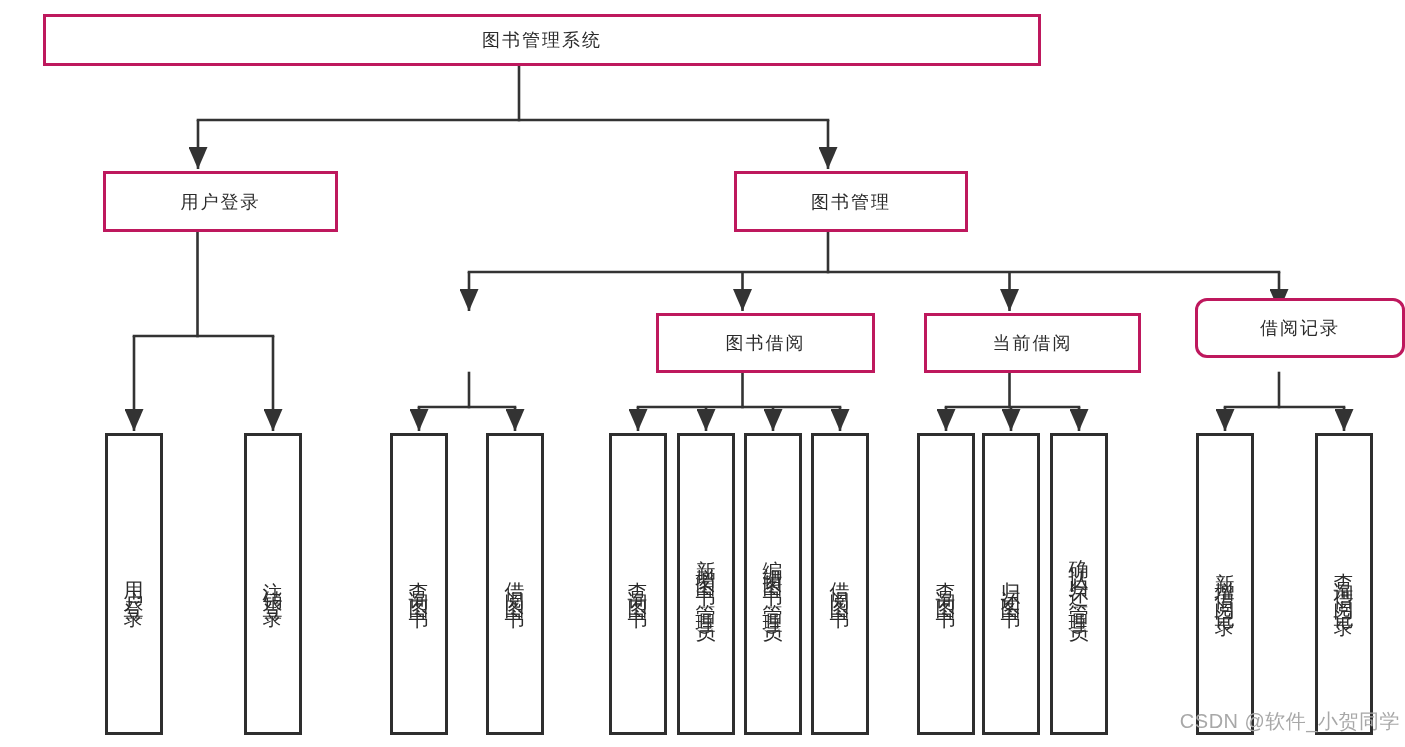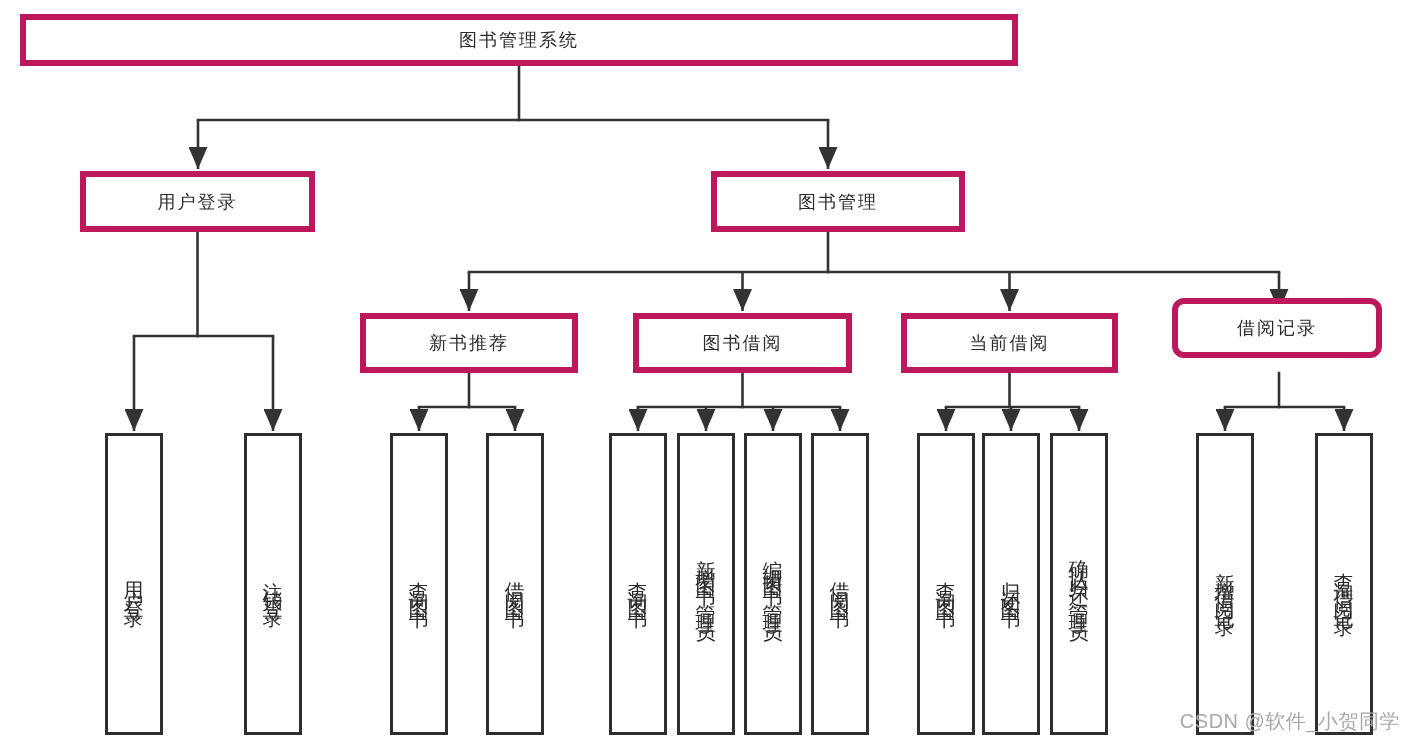--- a/index.html
+++ b/index.html
@@ -11,29 +11,30 @@
     background: #ffffff;
     overflow: hidden;
   }
   .edges { position: absolute; left: 0; top: 0; z-index: 1; }
   .edges path.struct { stroke: #333333; stroke-width: 2.6; fill: none; stroke-linecap: square; }
   .edges path.arrowline { stroke: #333333; stroke-width: 2.6; fill: none; stroke-linecap: butt; }
   .node {
     position: absolute;
     z-index: 2;
     box-sizing: border-box;
-    border: 6px solid #be185d;
+    border: 3px solid #be185d;
     background: #ffffff;
     display: flex;
     align-items: center;
     justify-content: center;
     color: #2b2b2b;
     font-size: 18px;
     letter-spacing: 2px;
     white-space: nowrap;
+    margin-left: 23px;
   }
   .leaf {
     position: absolute;
     z-index: 2;
     box-sizing: border-box;
     border: 3px solid #2e2e2e;
     background: #ffffff;
     display: flex;
     align-items: center;
     justify-content: center;
@@ -119,23 +120,22 @@
       <path class="struct" d="M1279,373 V407"></path>
       <path class="struct" d="M1225,407 H1344"></path>
       <path class="arrowline" d="M1225,407 V431" marker-end="url(#arw)"></path>
       <path class="arrowline" d="M1344,407 V431" marker-end="url(#arw)"></path>
     </g>
   </svg>
 
   <div class="node" style="left:20px; top:14px; width:998px; height:52px;">图书管理系统</div>
 
   <div class="node" style="left:80px; top:171px; width:235px; height:61px;">用户登录</div>
-  <div class="node" style="left:711px; top:171px; width:254px; height:61px;">图书管理</div>
+  <div class="node" style="left:711px; top:171px; width:234px; height:61px;">图书管理</div>
 
-  <div class="node" style="left:360px; top:313px; width:218px; height:60px;">新书推荐</div>
   <div class="node" style="left:633px; top:313px; width:219px; height:60px;">图书借阅</div>
   <div class="node" style="left:901px; top:313px; width:217px; height:60px;text-align:right;">当前借阅</div>
   <div class="node" style="left:1172px; top:298px; width:210px; height:60px;border-radius:12px;">借阅记录</div>
 
   <div class="leaf" style="left:105px; top:433px; width:58px; height:302px;">用户登录</div>
   <div class="leaf" style="left:244px; top:433px; width:58px; height:302px;">注销登录</div>
 
   <div class="leaf" style="left:390px; top:433px; width:58px; height:302px;">查询图书</div>
   <div class="leaf" style="left:486px; top:433px; width:58px; height:302px;">借阅图书</div>
 

